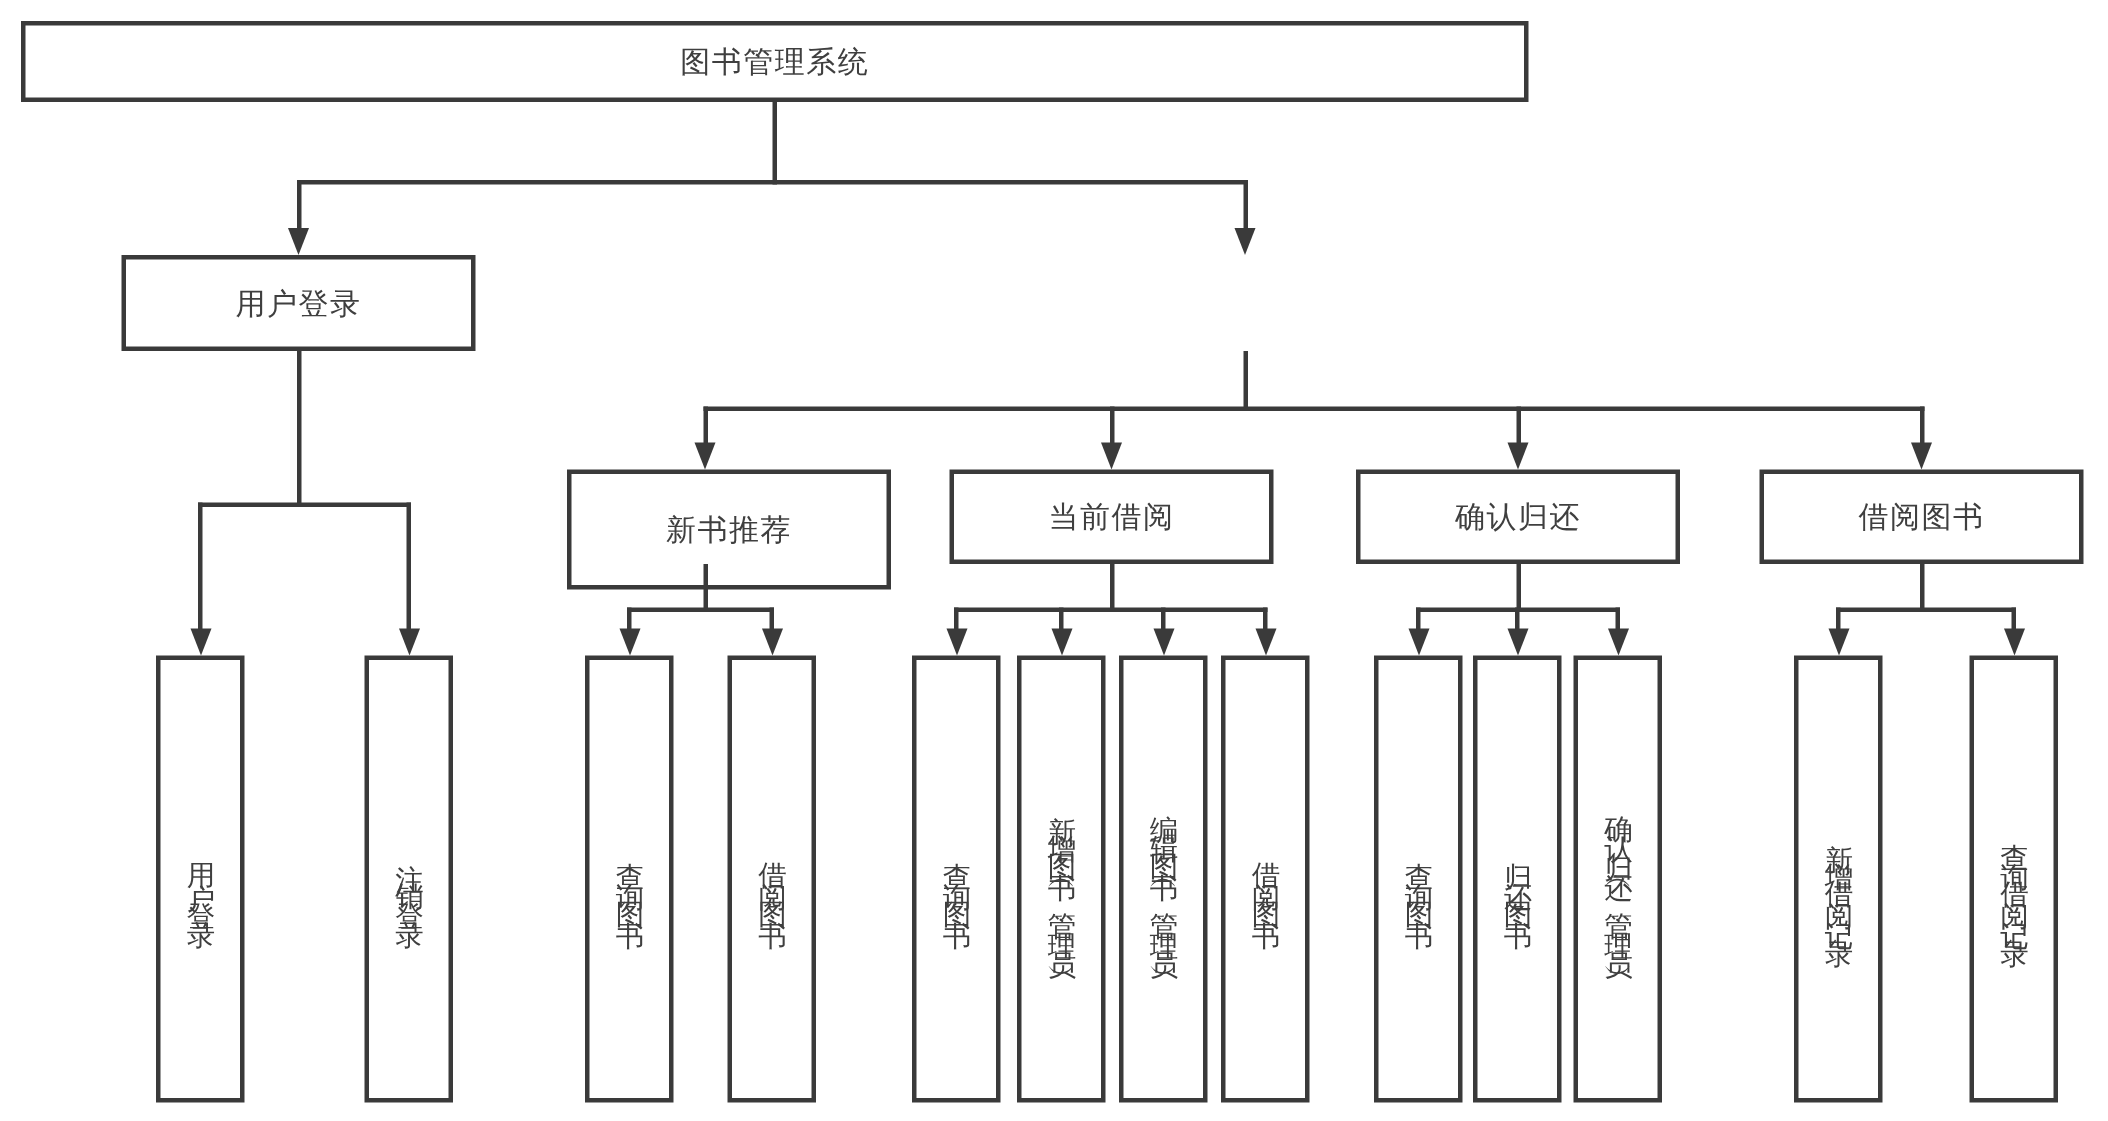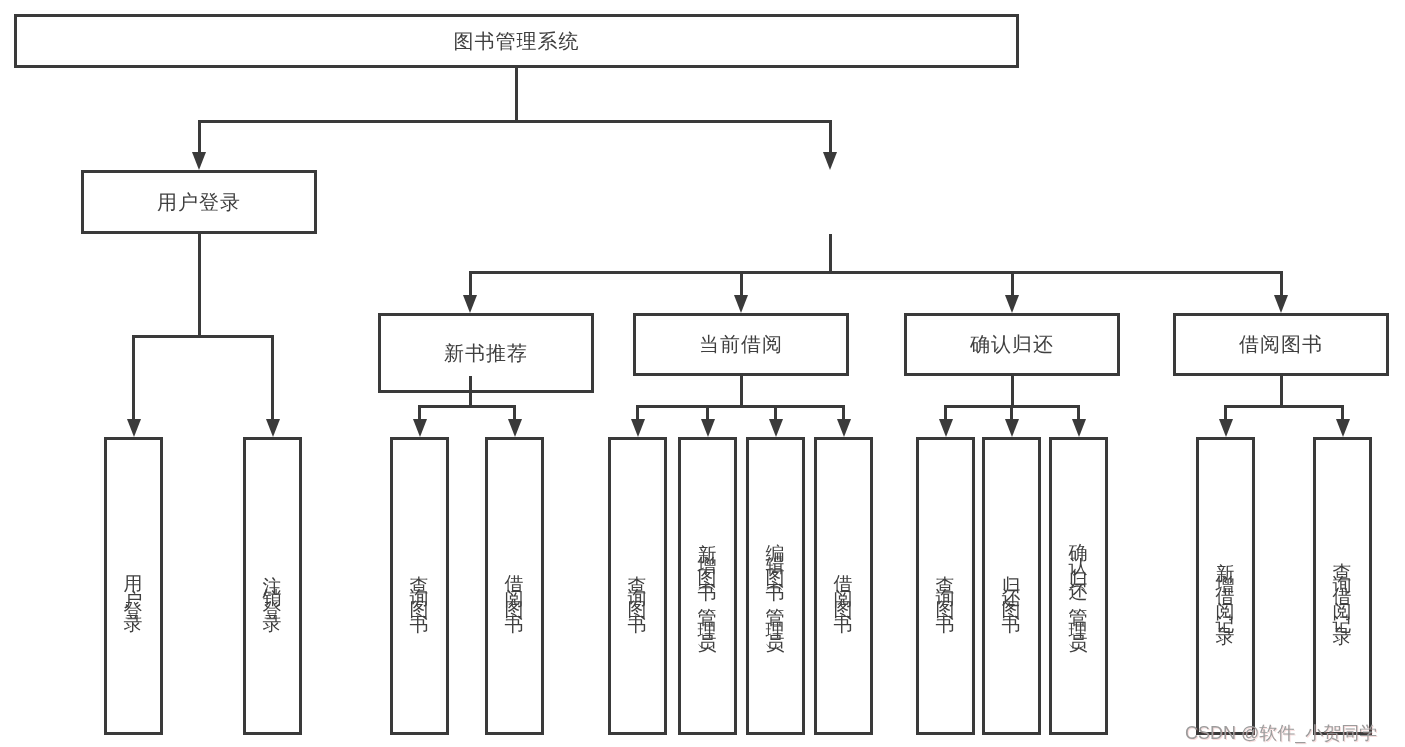--- a/index.html
+++ b/index.html
@@ -153,14 +153,13 @@
       <div class="ln" style="left: 1010px; top: 405px; width: 3px; height: 16px;"></div>
       <div class="ah" style="left: 1004.5px; top: 419px;"></div>
       <div class="ln" style="left: 1077px; top: 405px; width: 3px; height: 16px;"></div>
       <div class="ah" style="left: 1071.5px; top: 419px;"></div>
       <div class="ln" style="left: 1224px; top: 405px; width: 3px; height: 16px;"></div>
       <div class="ah" style="left: 1218.5px; top: 419px;"></div>
       <div class="ln" style="left: 1341px; top: 405px; width: 3px; height: 16px;"></div>
       <div class="ah" style="left: 1335.5px; top: 419px;"></div>
     </div>
 
-  <div class="watermark">CSDN @软件_小贺同学</div>
 </div>
 
 </body></html>

